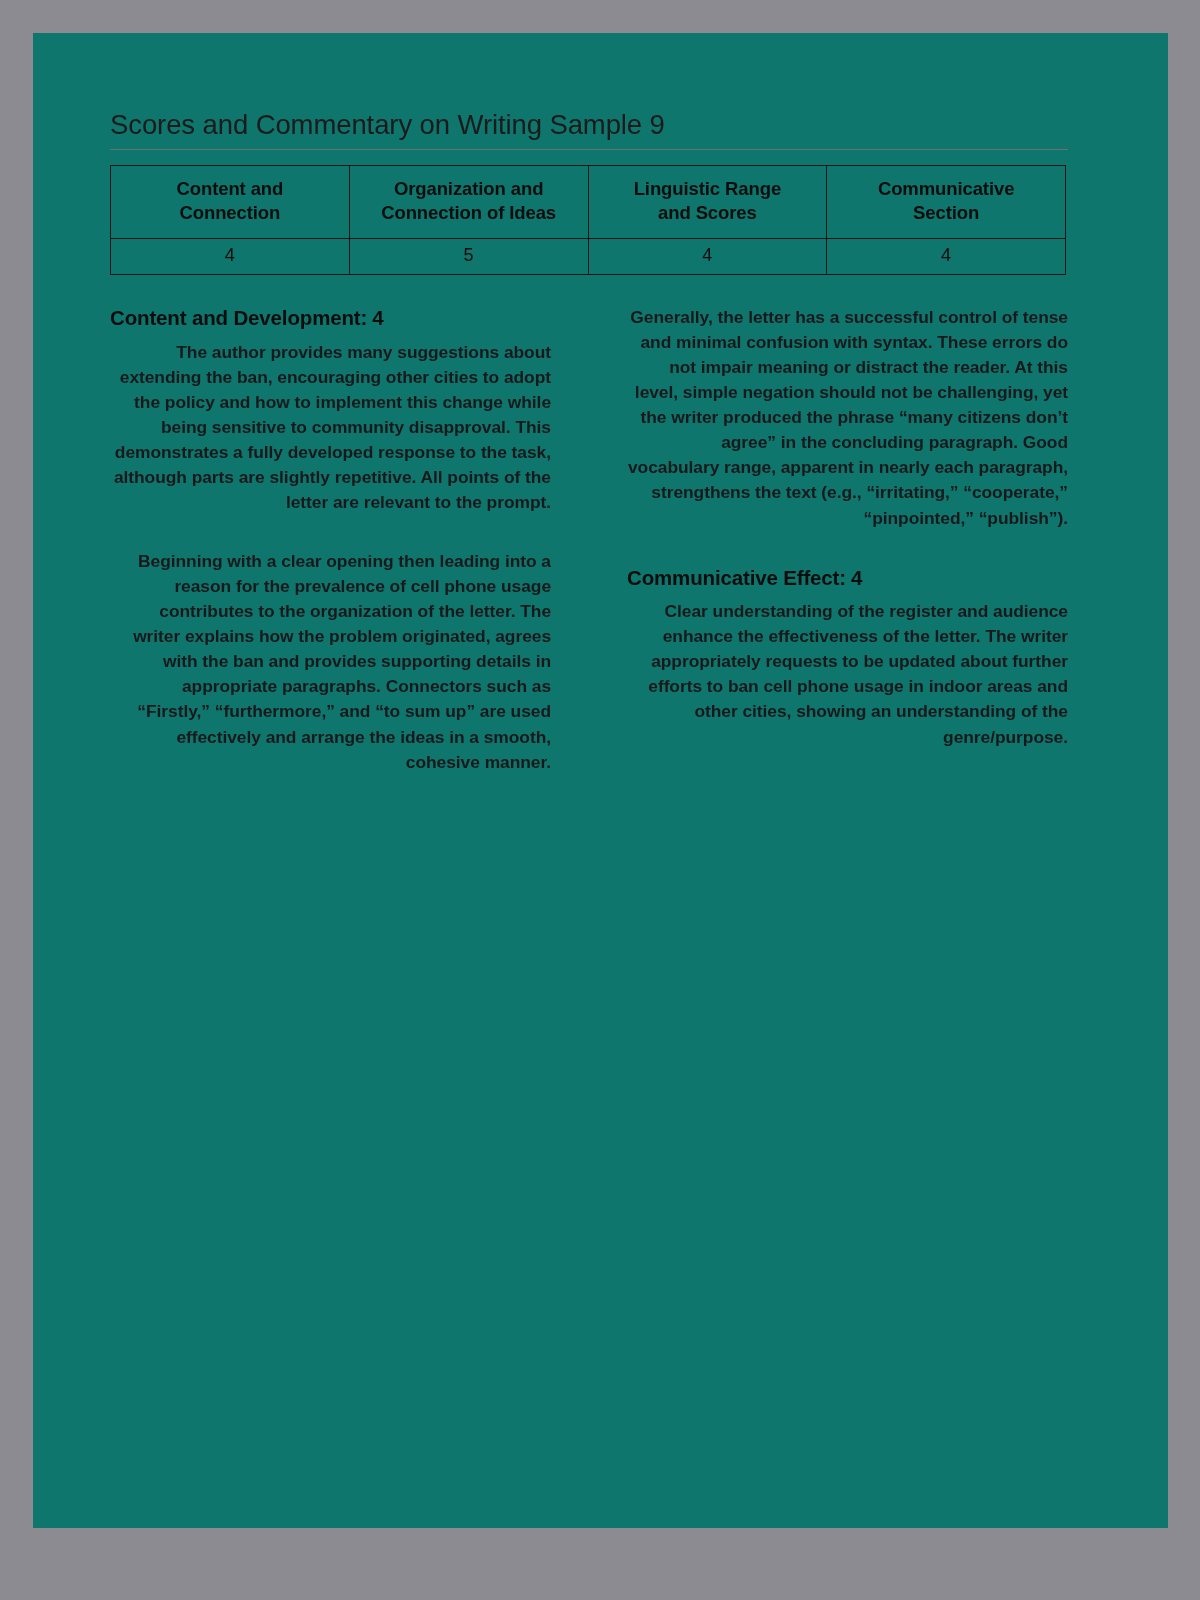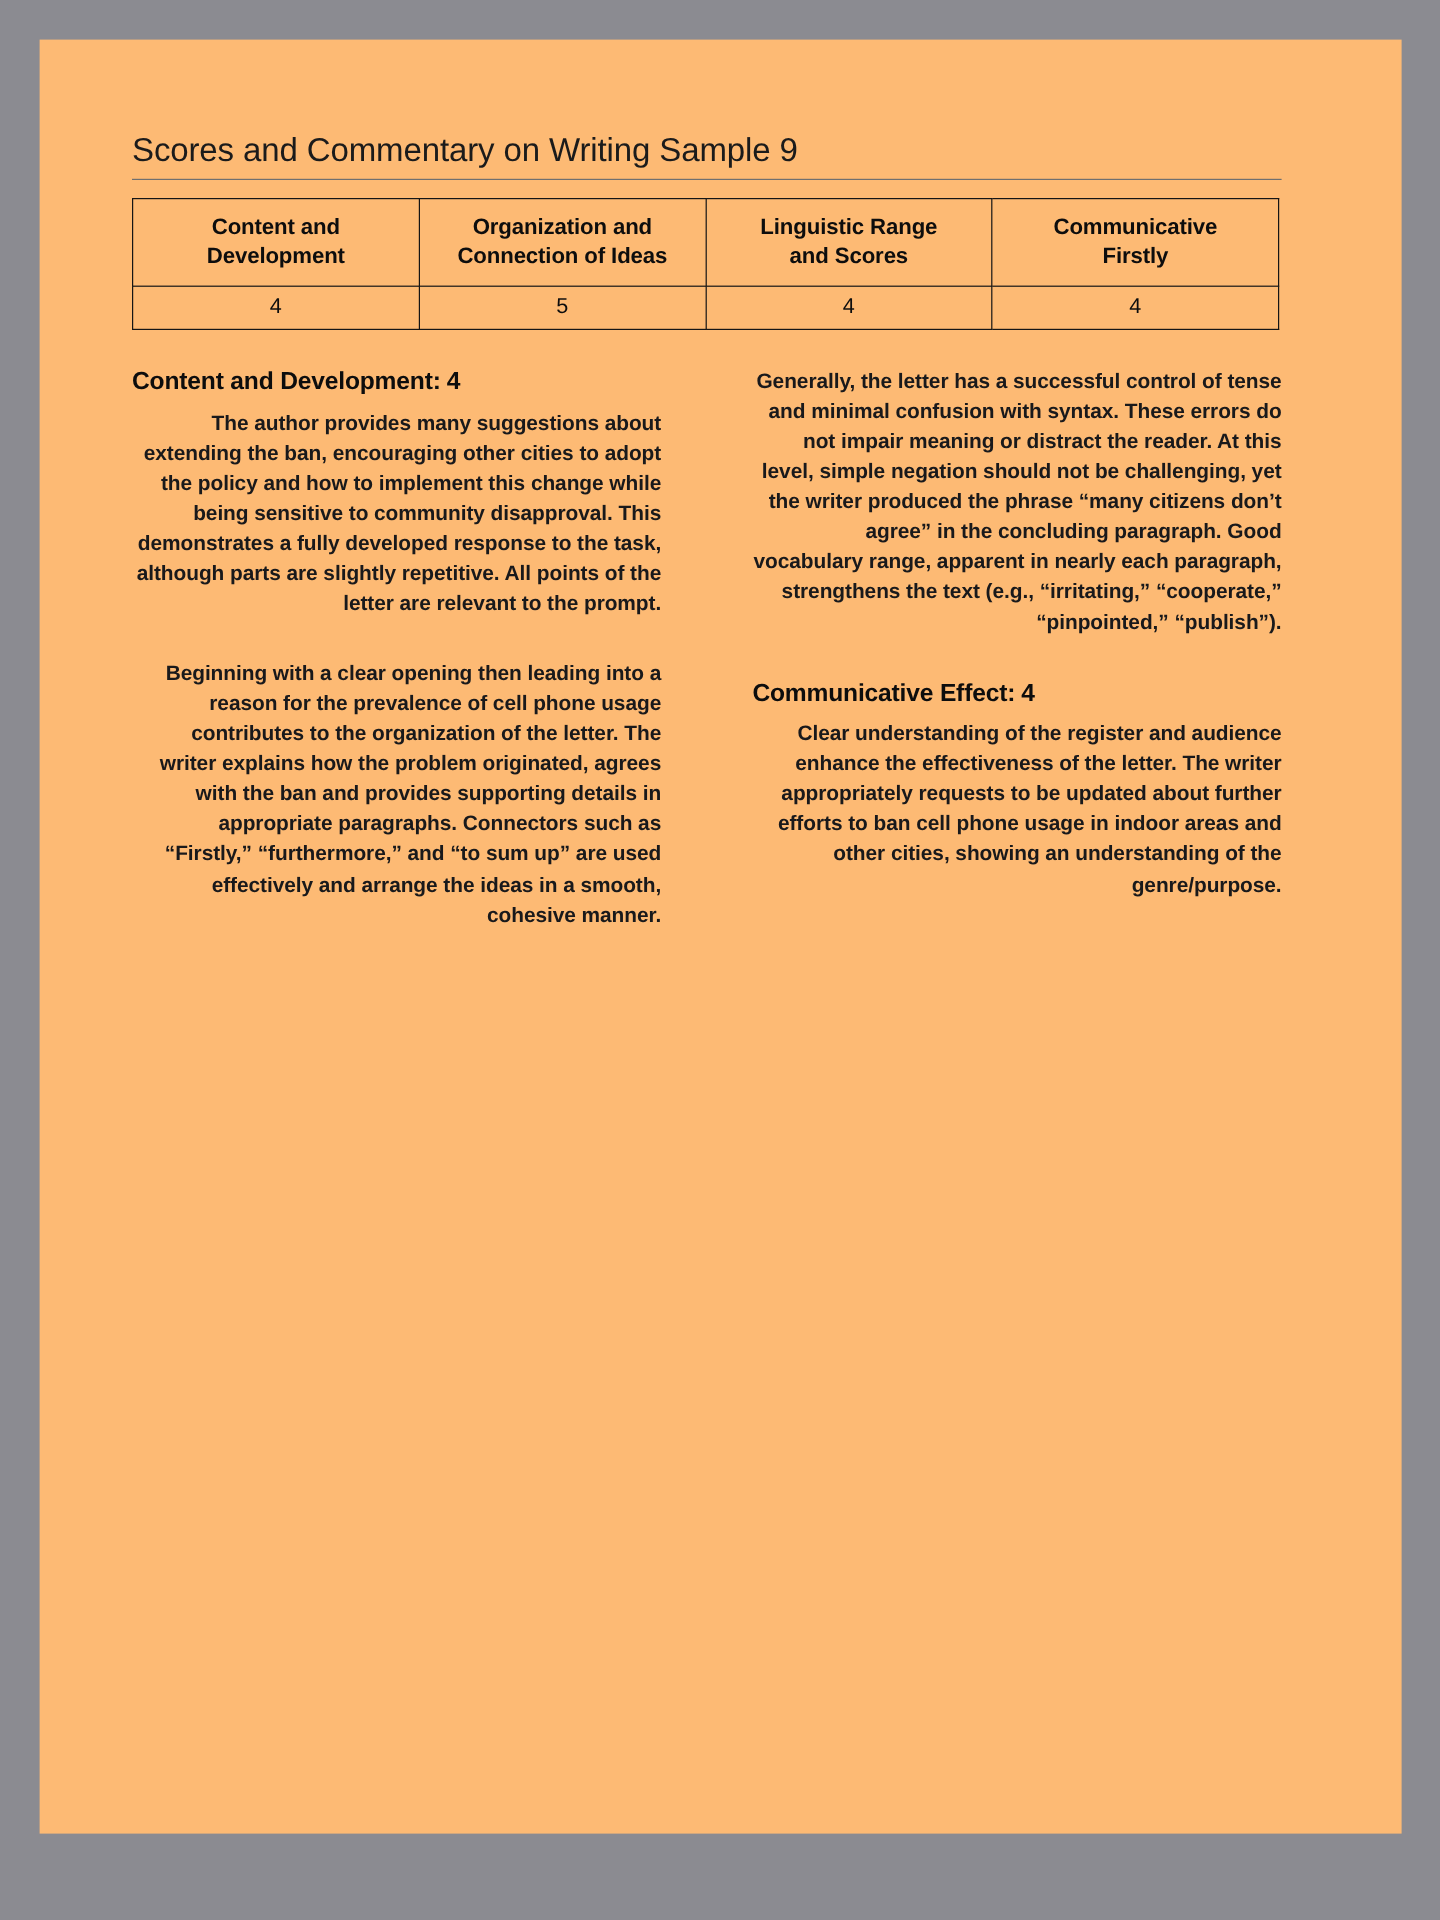--- a/index.html
+++ b/index.html
@@ -14,21 +14,21 @@
     -webkit-font-smoothing: antialiased;
   }
 
   
   .page {
     position: absolute;
     left: 33px;
     top: 33px;
     width: 1135px;
     height: 1495px;
-    background: #fdba74;
+    background: #0f766e;
     box-shadow: 0 0 0 0 rgba(0,0,0,0);
     overflow: hidden;
   }
 
   .page-inner {
     position: absolute;
     left: 77px;
     top: 0;
     width: 958px;
     height: 100%;
@@ -142,33 +142,33 @@
 <div class="page">
   <div class="page-inner">
 
     <h1 class="doc-title">Scores and Commentary on Writing Sample 9</h1>
 
     <table class="scores-table">
       <thead>
         <tr>
           <th>
             <span>Content and</span><br>
-            <span>Development</span>
+            <span>Connection</span>
           </th>
           <th>
             <span>Organization and</span><br>
             <span>Connection of Ideas</span>
           </th>
           <th>
             <span>Linguistic Range</span><br>
             <span>and Scores</span>
           </th>
           <th>
             <span>Communicative</span><br>
-            <span>Firstly</span>
+            <span>Section</span>
           </th>
         </tr>
       </thead>
       <tbody>
         <tr>
           <td>4</td>
           <td>5</td>
           <td>4</td>
           <td>4</td>
         </tr>

